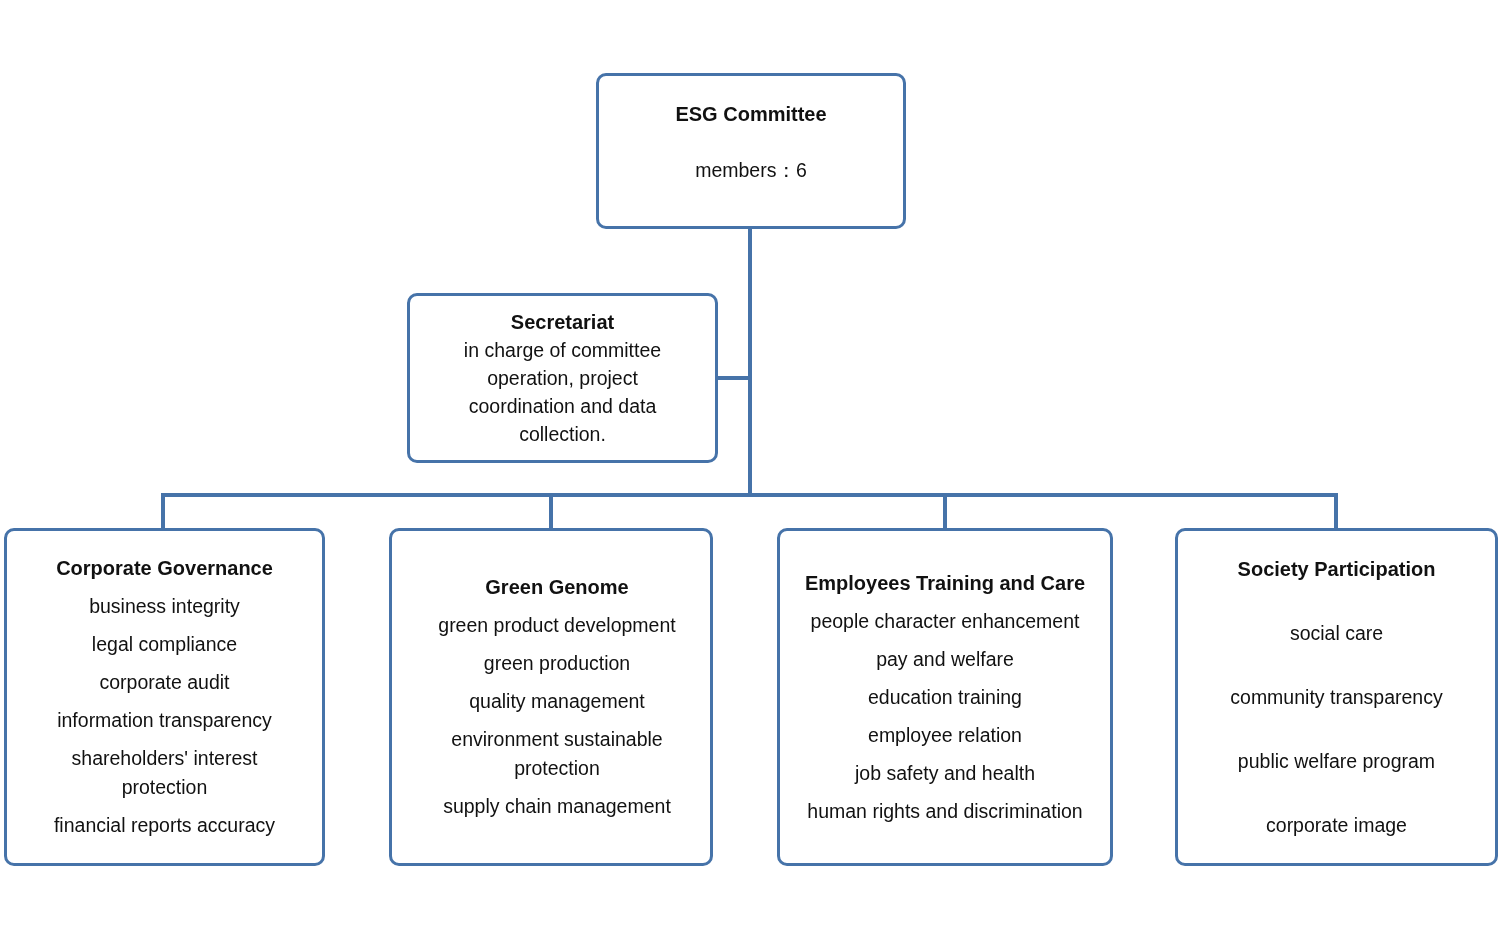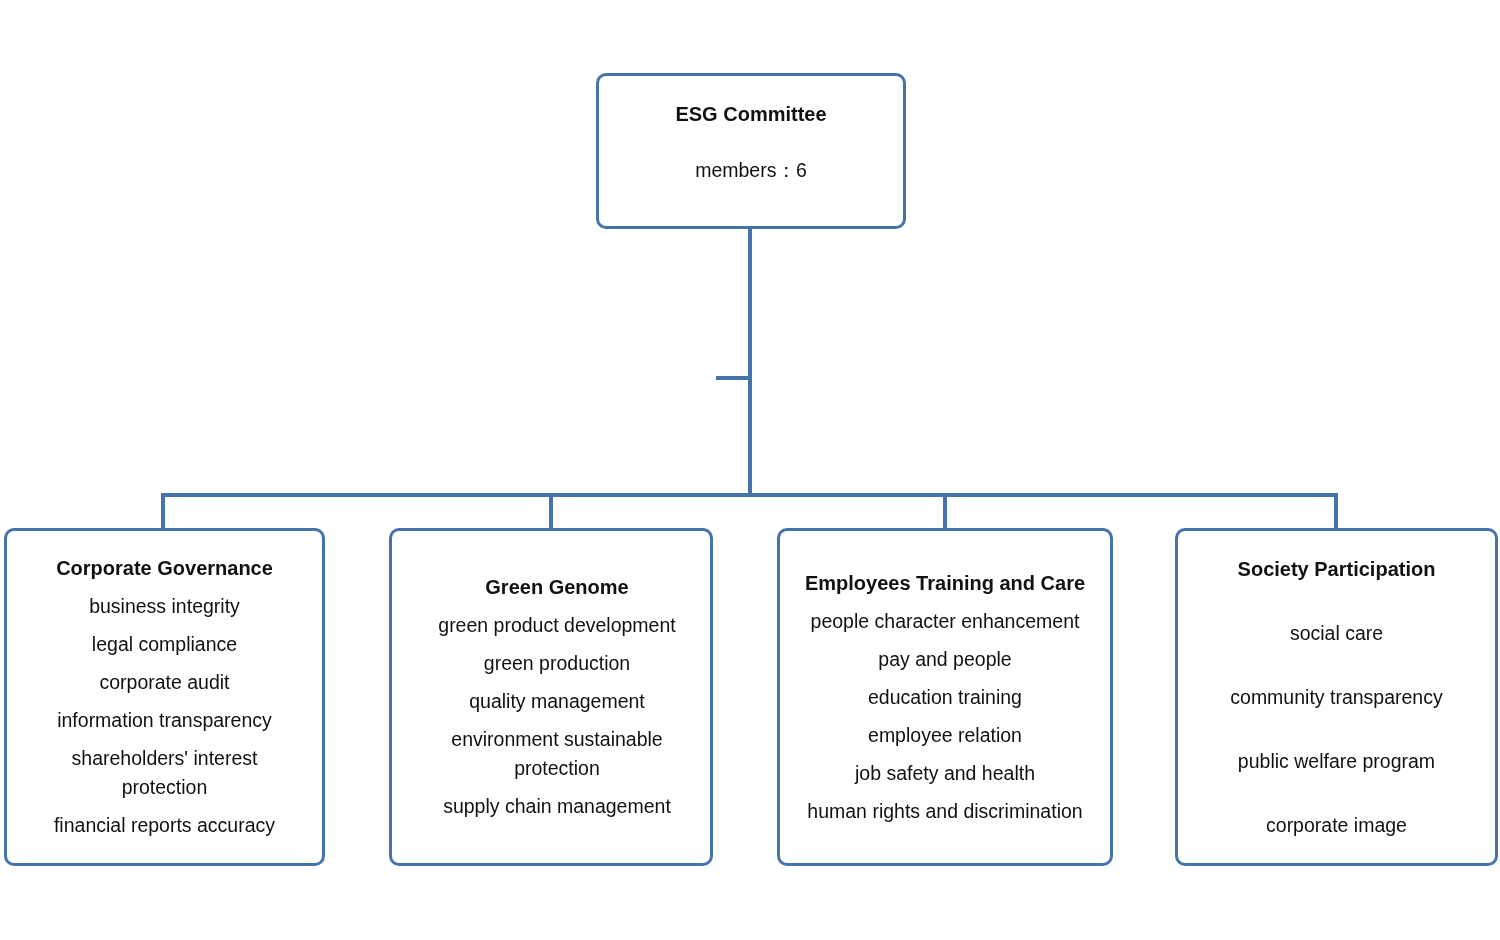--- a/index.html
+++ b/index.html
@@ -78,20 +78,27 @@
 </head>
 <body>
 
 <div class="canvas">
 
   <div class="node esg">
     <div class="node-title">ESG Committee</div>
     <div class="node-sub">members：6</div>
   </div>
 
+  <div class="node secretariat">
+    <div class="sec-title">Secretariat</div>
+    <div class="node-desc">in charge of committee
+operation, project
+coordination and data
+collection.</div>
+  </div>
 
   <div class="line v-main"></div>
   <div class="line h-sec"></div>
   <div class="line h-main"></div>
   <div class="line stub stub-0"></div>
   <div class="line stub stub-1"></div>
   <div class="line stub stub-2"></div>
   <div class="line stub stub-3"></div>
 
   <div class="node dept dept-0">
@@ -111,21 +118,21 @@
     <div class="item">green production</div>
     <div class="item">quality management</div>
     <div class="item">environment  sustainable
 protection</div>
     <div class="item">supply chain management</div>
   </div>
 
   <div class="node dept dept-2">
     <div class="node-title">Employees Training and Care</div>
     <div class="item">people character enhancement</div>
-    <div class="item">pay and people</div>
+    <div class="item">pay and welfare</div>
     <div class="item">education training</div>
     <div class="item">employee relation</div>
     <div class="item">job safety and health</div>
     <div class="item">human rights and discrimination</div>
   </div>
 
   <div class="node dept dept-3">
     <div class="node-title">Society Participation</div>
     <div class="item">social care</div>
     <div class="item">community transparency</div>

